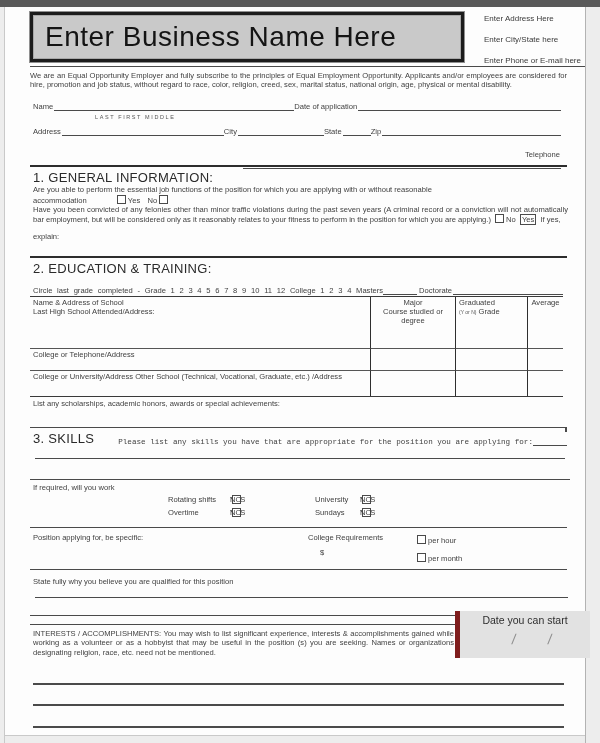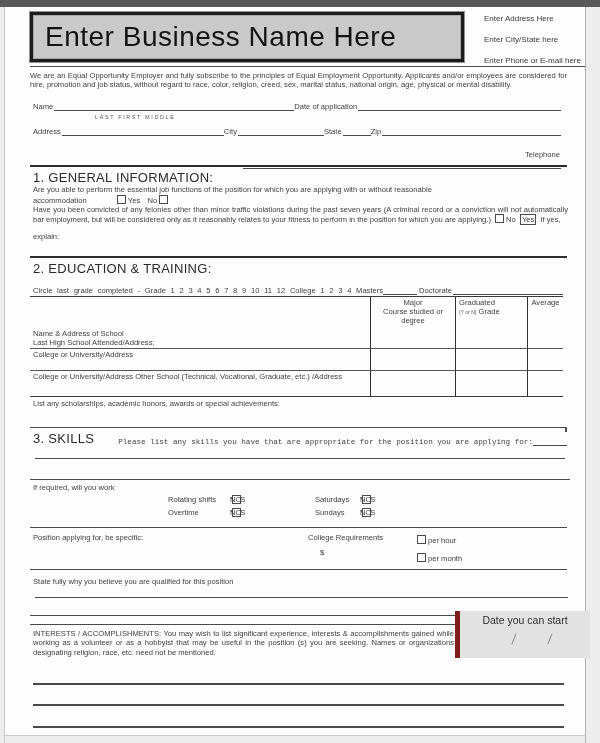--- a/index.html
+++ b/index.html
@@ -40,21 +40,21 @@
     grid-template-columns:340px 85px 72px 36px;
     grid-template-rows:51px 22px 26px;
     border-top:1px solid #3a3a3a;border-bottom:1px solid #3a3a3a;
     font-size:7.6px;color:#414141;
   }
   .edu-table > div{padding:1px 3px;}
   .bl{border-left:1px solid #2f2f2f;}
   .bt{border-top:1px solid #555;}
   .cell-head{text-align:center;line-height:9px;}
   .tiny{font-size:5px;color:#555;}
-  .c1r1{display:flex;flex-direction:column;justify-content:flex-end;}
+  .c1r1{display:flex;flex-direction:column;justify-content:flex-start;}
   .tick{position:absolute;width:2px;height:5px;background:#4a4a4a;right:0;top:0;}
   
   .avail{left:30px;top:493px;width:537px;height:28px;font-size:7.6px;color:#414141;}
   .avail span{position:absolute;white-space:nowrap;}
   
   .date-box{
     left:455px;top:611px;width:130px;height:47px;background:#e2e2e2;
     border-left:5px solid #7f1d1d;
   }
   .date-box .title{font-size:10.5px;color:#2e2e2e;text-align:center;margin-top:3px;}
@@ -144,21 +144,21 @@
       <div>Course studied or degree</div>
     </div>
     <div class="bl">
       <div>Graduated</div>
       <div><span class="tiny">(Y or N)</span> <span>Grade</span></div>
     </div>
     <div class="bl cell-head">
       <span>Average</span>
     </div>
 
-    <div class="bt">College or University/Address</div>
+    <div class="bt">College or Telephone/Address</div>
     <div class="bl bt"></div>
     <div class="bl bt"></div>
     <div class="bl bt"></div>
 
     <div class="bt">College or University/Address Other School (Technical, Vocational, Graduate, etc.) /Address</div>
     <div class="bl bt"></div>
     <div class="bl bt"></div>
     <div class="bl bt"></div>
   </div>
 
@@ -178,21 +178,21 @@
   <div class="abs txt" style="left:33px;top:483px;">If required, will you work</div>
 
   <div class="abs avail">
     <span style="left:138px;top:2px;">Rotating shifts</span>
     <span style="left:200px;top:2px;">
         <span class="cb"></span>
         <span>YES</span>
         <span class="cb"></span>
         <span>NO</span>
       </span>
-    <span style="left:285px;top:2px;">Saturdays</span>
+    <span style="left:285px;top:2px;">University</span>
     <span style="left:330px;top:2px;">
         <span class="cb"></span>
         <span>YES</span>
         <span class="cb"></span>
         <span>NO</span>
       </span>
     <span style="left:138px;top:15px;">Overtime</span>
     <span style="left:200px;top:15px;">
         <span class="cb"></span>
         <span>YES</span>

